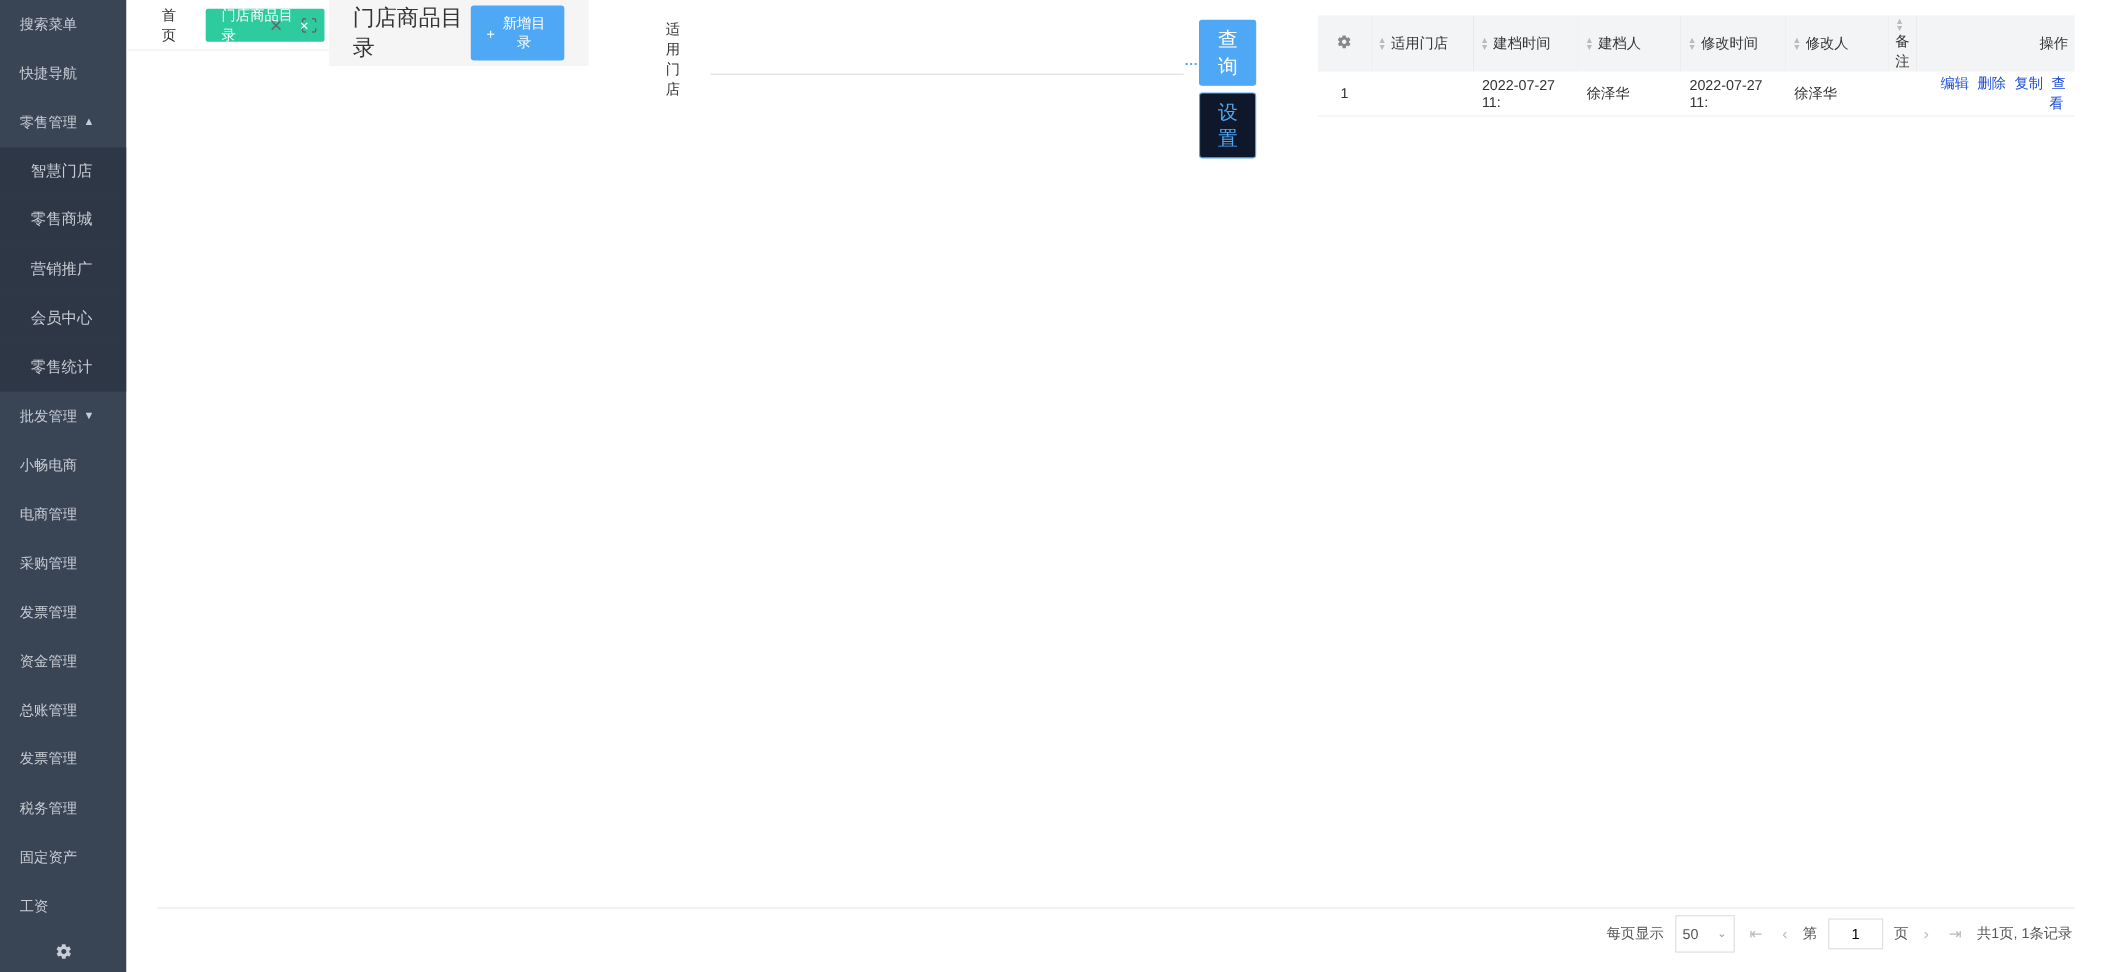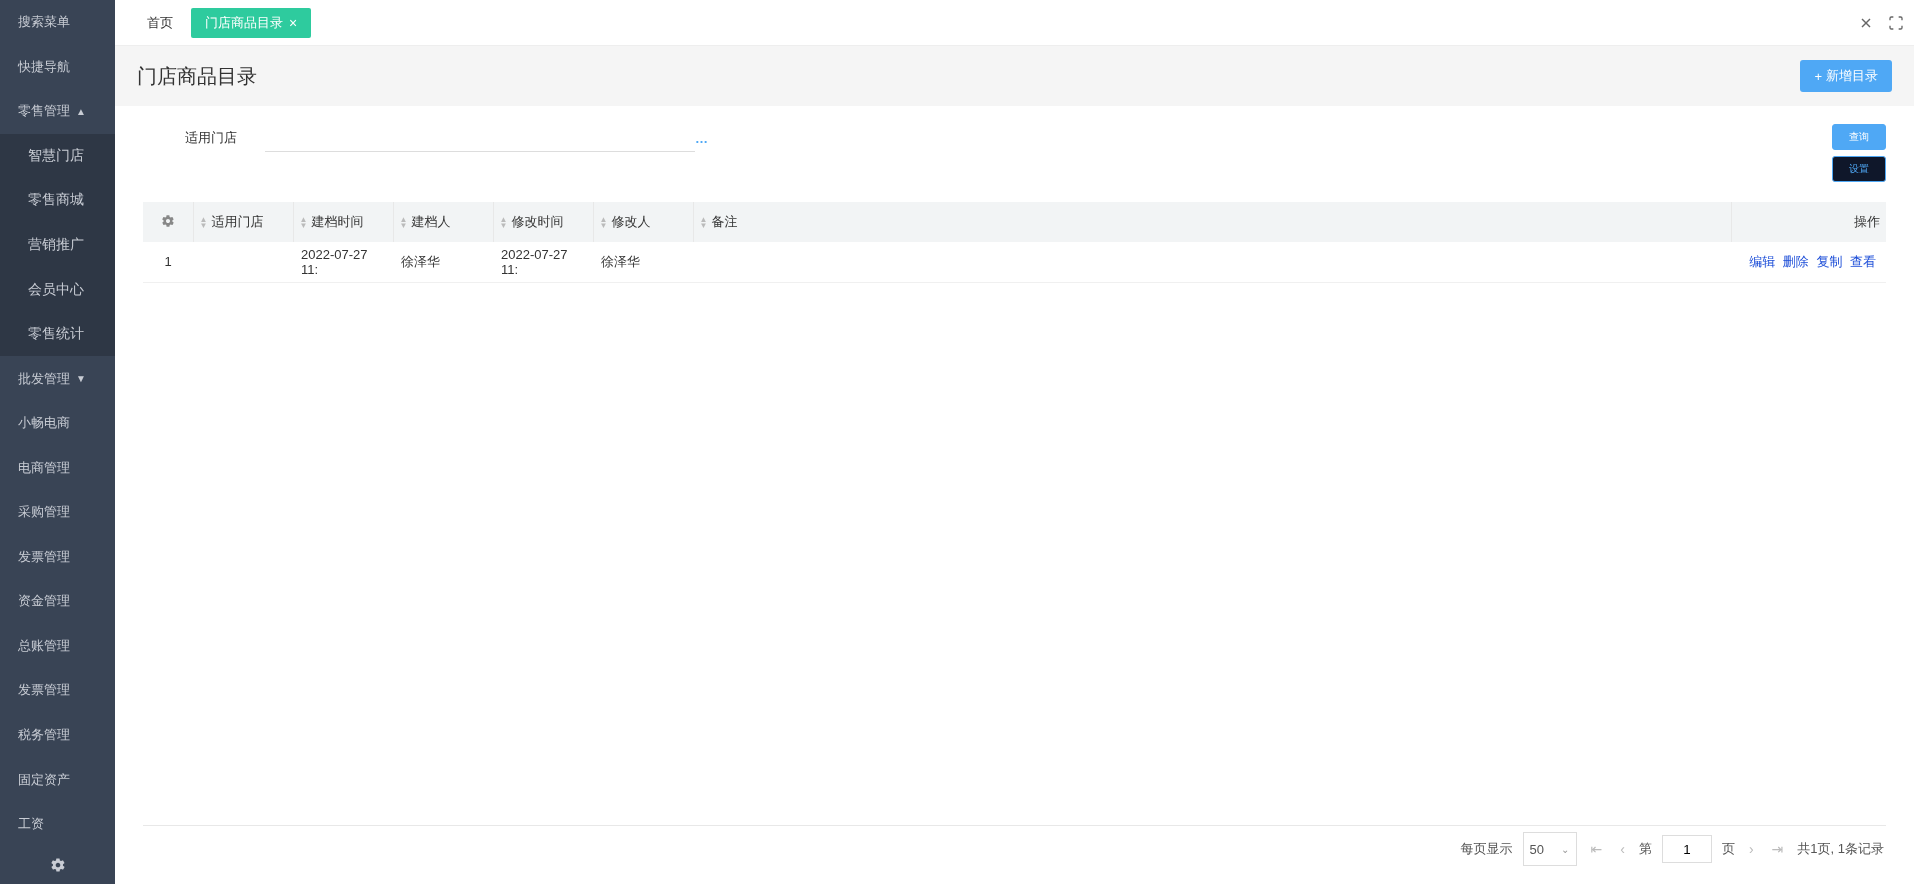--- a/index.html
+++ b/index.html
@@ -9,21 +9,21 @@
     
     .sidebar { width: 115px; background: #394455; color: #c8ccd4; display: flex; flex-direction: column; }
     .sidebar-item { height: 45px; display: flex; align-items: center; padding-left: 18px; cursor: pointer; font-size: 13px; }
     .sidebar-sub { padding-left: 28px; height: 45px; display: flex; align-items: center; cursor: pointer; background: #2e3745; font-size: 14px; }
     .sidebar-item.expandable { position: relative; }
     .arrow-up, .arrow-down { margin-left: 6px; font-size: 10px; display: inline-block; }
     .sidebar-footer { margin-top: auto; height: 38px; display: flex; align-items: center; justify-content: center; cursor: pointer; }
     .gear-svg { width: 16px; height: 16px; fill: #c8ccd4; }
     
     
-    .main { flex: 1; display: flex; flex-direction: column; background: #fff; position: relative; }
+    .main { flex: 1; display: flex; flex-direction: row; background: #fff; position: relative; }
     
     
     .tabs-bar { height: 46px; display: flex; align-items: center; padding-left: 18px; border-bottom: 1px solid #eee; position: relative; }
     .tab { height: 30px; padding: 0 14px; display: flex; align-items: center; font-size: 13px; cursor: pointer; border-radius: 2px; margin-right: 4px; }
     .tab.active { background: #2ecb9e; color: #fff; }
     .tab-close { margin-left: 6px; font-size: 14px; }
     .tabs-right { position: absolute; right: 10px; display: flex; align-items: center; gap: 14px; }
     .icon-btn { cursor: pointer; color: #666; display: flex; align-items: center; }
     
     
@@ -32,21 +32,21 @@
     .btn-primary { background: #4fa8f5; color: #fff; border: none; padding: 7px 14px; border-radius: 3px; cursor: pointer; font-size: 13px; display: flex; align-items: center; gap: 4px; }
     
     
     .filter-row { padding: 18px 28px 6px; display: flex; align-items: flex-start; justify-content: space-between; }
     .filter-left { display: flex; align-items: center; gap: 8px; }
     .filter-label { font-size: 13px; color: #333; padding-left: 42px; }
     .filter-input-wrap { position: relative; display: flex; align-items: center; }
     .filter-input { border: none; border-bottom: 1px solid #ddd; width: 430px; height: 28px; outline: none; margin-left: 20px; }
     .ellipsis-btn { color: #4fa8f5; cursor: pointer; font-weight: bold; letter-spacing: 1px; }
     .filter-right { display: flex; flex-direction: column; gap: 6px; }
-    .btn-sm { padding: 5px 16px; border-radius: 3px; cursor: pointer; font-size: 10px; border: 1px solid #4fa8f5; }
+    .btn-sm { padding: 5px 16px; border-radius: 3px; cursor: pointer; font-size: 18px; border: 1px solid #4fa8f5; }
     .btn-query { background: #4fa8f5; color: #fff; }
     .btn-settings { background: #0f172a; color: #4fa8f5; }
     
     
     .table-wrap { padding: 14px 28px; }
     table { width: 100%; border-collapse: collapse; }
     th { background: #f2f4f5; height: 40px; text-align: left; font-weight: normal; color: #333; font-size: 13px; padding: 0 6px; border-right: 1px solid #e8e8e8; position: relative; }
     th:last-child, td:last-child { border-right: none; text-align: right; }
     td { height: 40px; padding: 0 8px; font-size: 13px; color: #333; border-bottom: 1px solid #f0f0f0; }
     .sort-icons { display: inline-flex; flex-direction: column; margin-right: 4px; line-height: 6px; color: #bbb; font-size: 8px; vertical-align: middle; }

